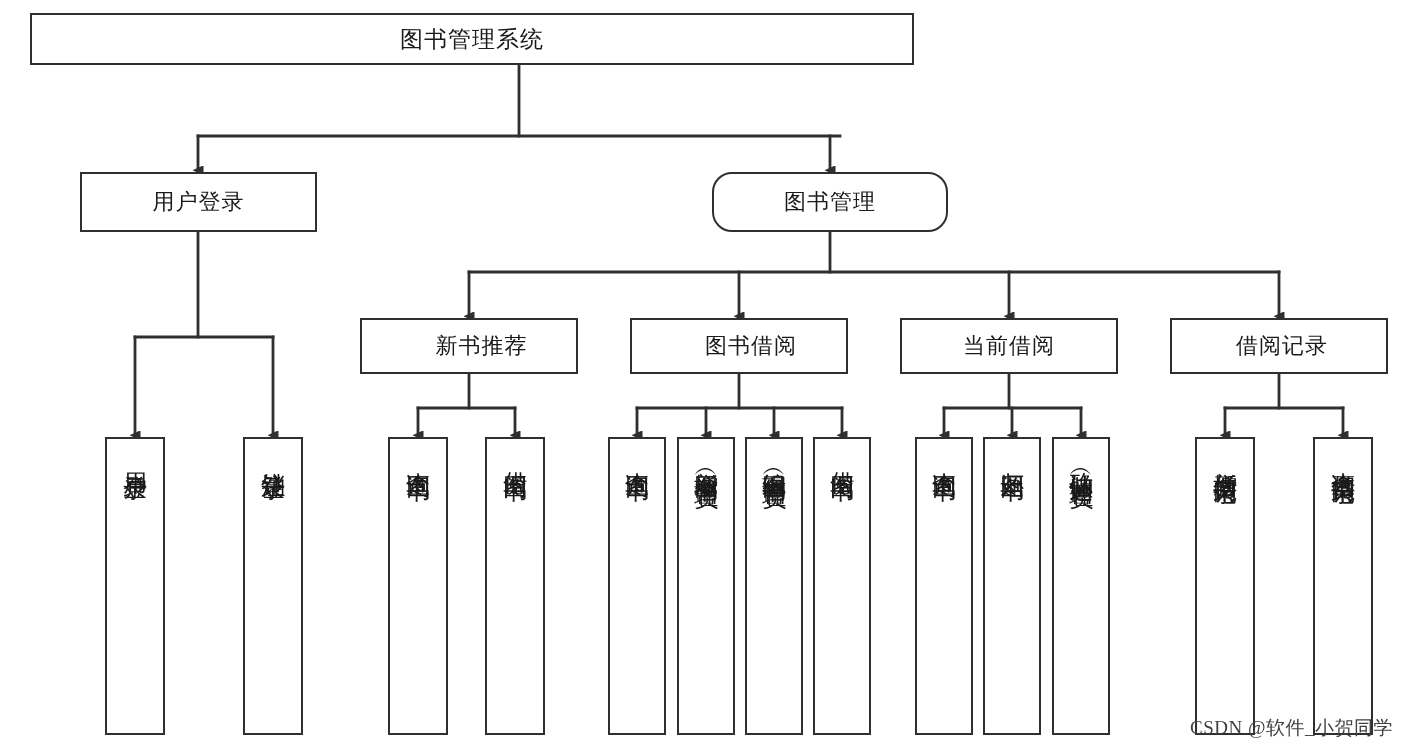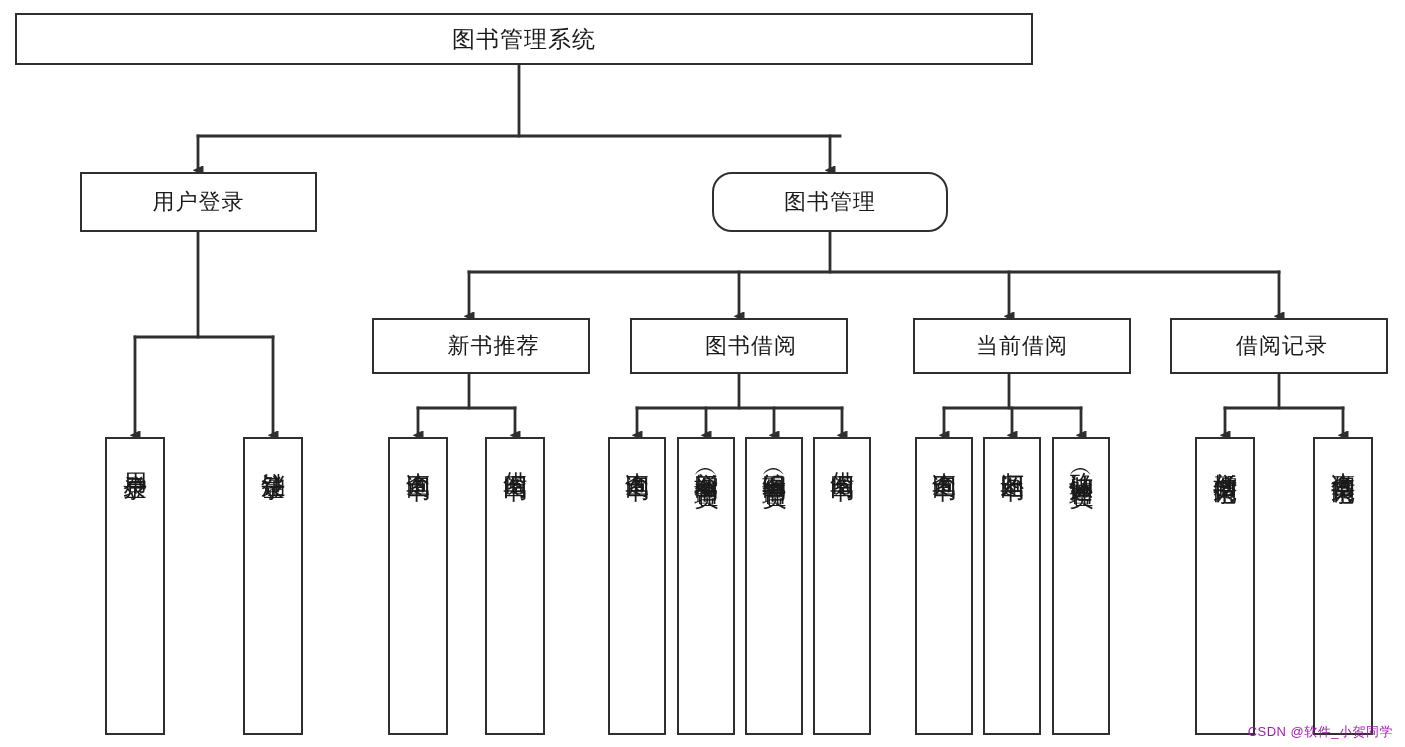--- a/index.html
+++ b/index.html
@@ -53,24 +53,25 @@
     text-orientation: upright;
     font-size: 24px;
     line-height: 1.18;
     letter-spacing: 2px;
     white-space: nowrap;
   }
   .watermark {
     position: absolute;
     right: 12px;
     bottom: 6px;
-    font-size: 13px;
-    color: #a21caf;
+    font-size: 19px;
+    color: #404040;
     white-space: nowrap;
     letter-spacing: 0.5px;
+    font-family: Liberation Serif, serif;
   }
 </style>
 </head>
 <body>
 
 <div id="canvas">
 
   <svg class="edges" viewBox="0 0 1405 747" xmlns="http://www.w3.org/2000/svg">
     <defs>
       <marker id="arrow" markerWidth="9" markerHeight="11" refX="2.2" refY="5.5" orient="auto" markerUnits="userSpaceOnUse">
@@ -115,38 +116,38 @@
       <path d="M1012,408 L1012,433" marker-end="url(#arrow)"></path>
       <path d="M1081,408 L1081,433" marker-end="url(#arrow)"></path>
 
       <path d="M1279,374 L1279,408"></path>
       <path d="M1225,408 L1343,408"></path>
       <path d="M1225,408 L1225,433" marker-end="url(#arrow)"></path>
       <path d="M1343,408 L1343,433" marker-end="url(#arrow)"></path>
     </g>
   </svg>
 
-  <div class="node node-h node-root" id="node-root" style="left: 15px; top: 13px; width: 1018px; height: 52px;">
+  <div class="node node-h node-root" id="node-root" style="left: 30px; top: 13px; width: 884px; height: 52px;">
     <span>图书管理系统</span>
   </div>
 
   <div class="node node-h" id="l1-0" style="left: 80px; top: 172px; width: 237px; height: 60px;">
     <span>用户登录</span>
   </div>
   <div class="node node-h" id="l1-1" style="left: 712px; top: 172px; width: 236px; height: 60px; border-radius: 20px;">
     <span>图书管理</span>
   </div>
 
-  <div class="node node-h" id="l2-0" style="left: 372px; top: 318px; width: 218px; height: 56px; padding-left: 25px;">
+  <div class="node node-h" id="l2-0" style="left: 360px; top: 318px; width: 218px; height: 56px; padding-left: 25px;">
     <span>新书推荐</span>
   </div>
   <div class="node node-h" id="l2-1" style="left: 630px; top: 318px; width: 218px; height: 56px; padding-left: 24px;">
     <span>图书借阅</span>
   </div>
-  <div class="node node-h" id="l2-2" style="left: 900px; top: 318px; width: 218px; height: 56px; margin-left: 13px;">
+  <div class="node node-h" id="l2-2" style="left: 900px; top: 318px; width: 218px; height: 56px;">
     <span>当前借阅</span>
   </div>
   <div class="node node-h" id="l2-3" style="left: 1170px; top: 318px; width: 218px; height: 56px; padding-left: 6px;">
     <span>借阅记录</span>
   </div>
 
   <div class="node node-v" id="lf-0" style="left: 105px; top: 437px; width: 60px; height: 298px;">
     <span class="vtext">用户登录</span>
   </div>
   <div class="node node-v" id="lf-1" style="left: 243px; top: 437px; width: 60px; height: 298px;">

